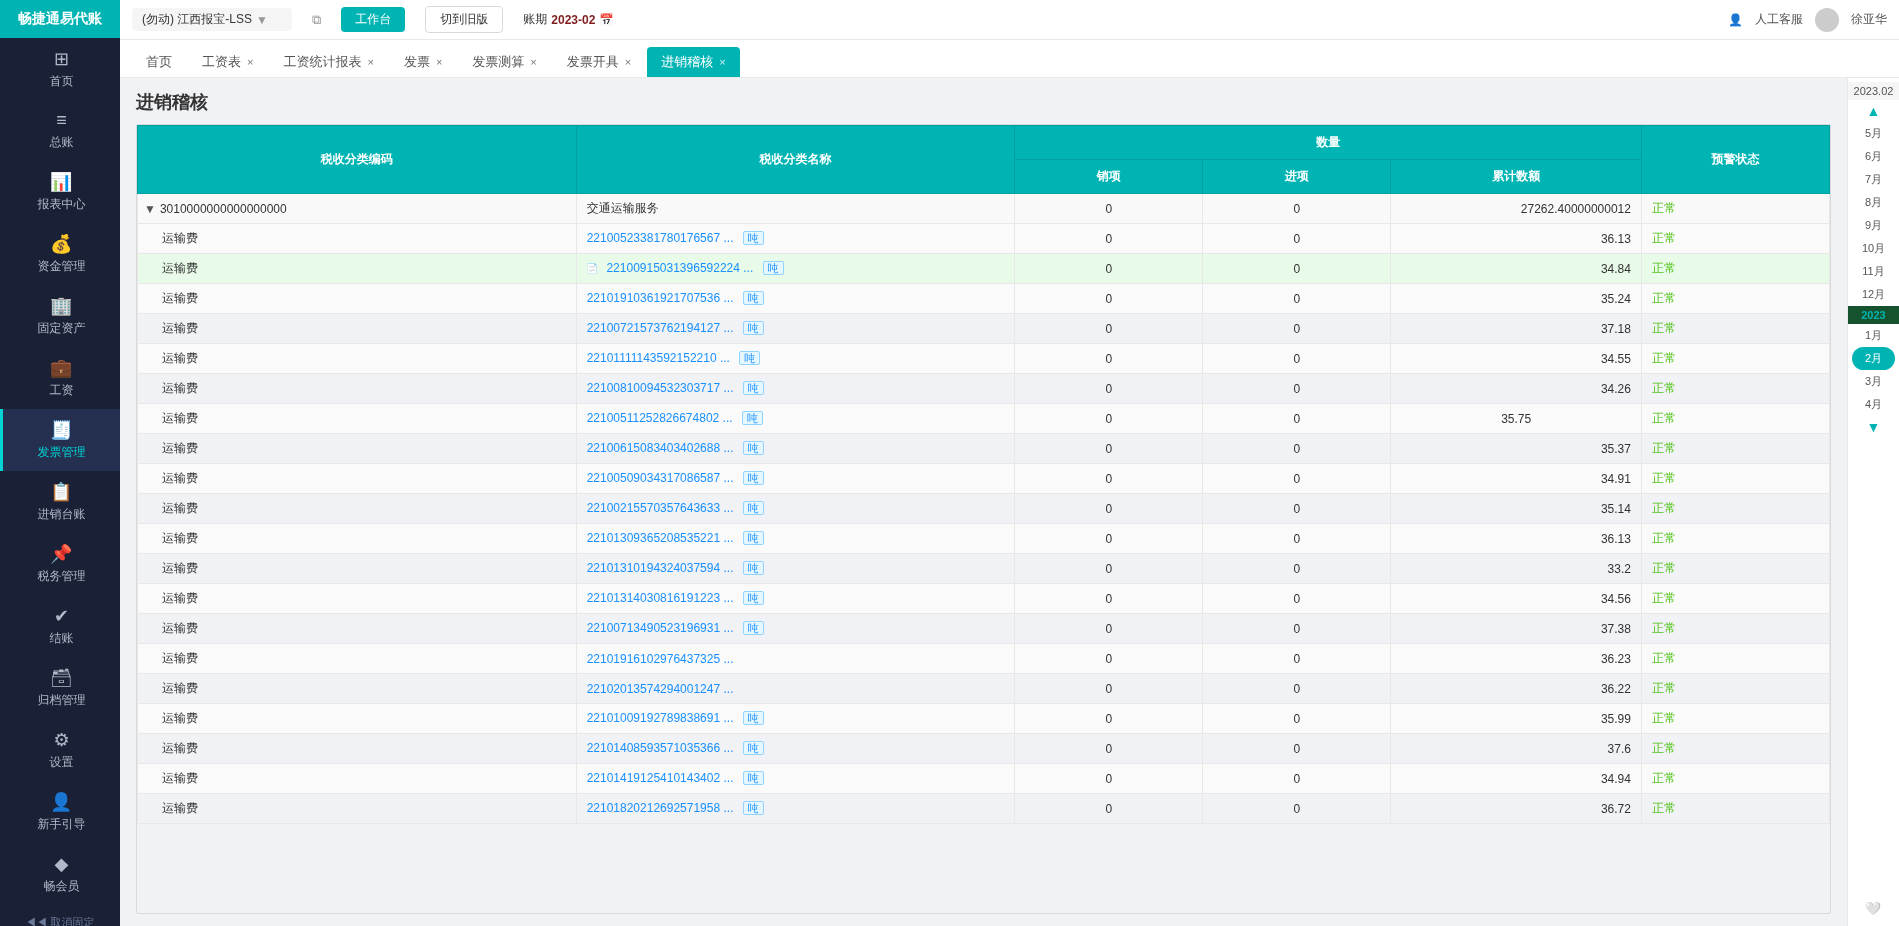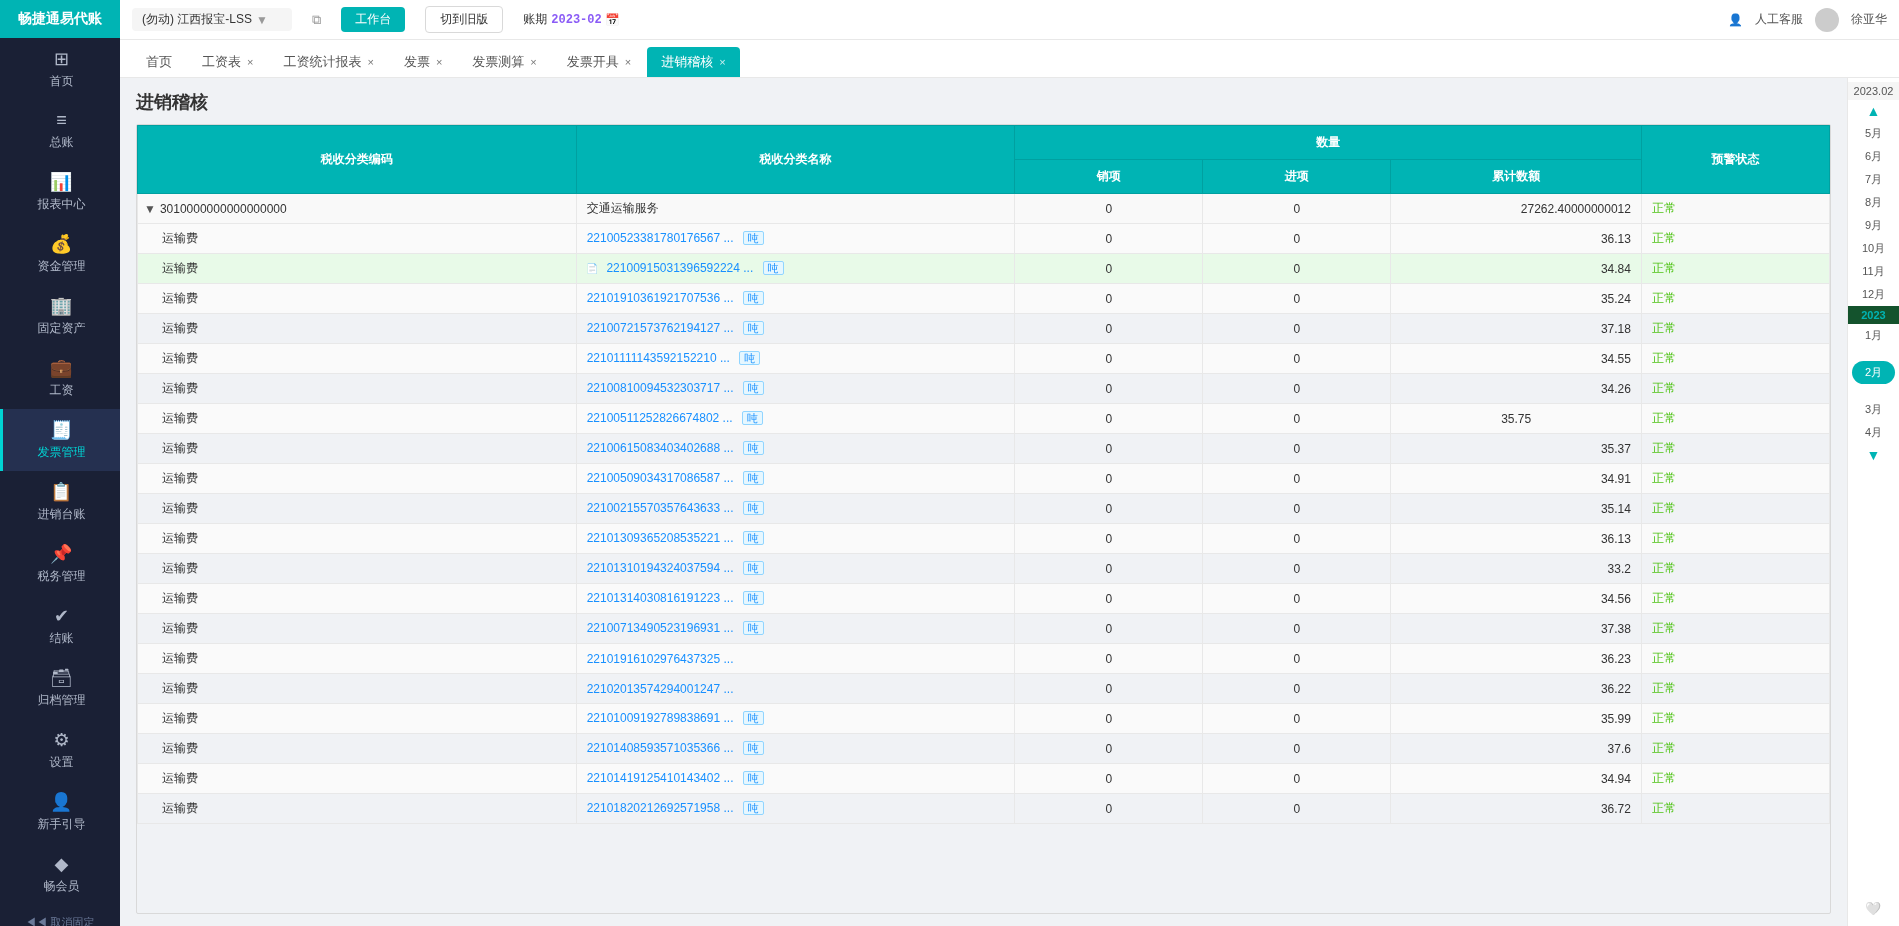--- a/index.html
+++ b/index.html
@@ -280,21 +280,21 @@
       color: #555;
       padding: 4px 2px;
       text-align: center;
       cursor: pointer;
       width: 100%;
     }
     .cal-month.active-month {
       background: #00b4b4;
       color: white;
       border-radius: 12px;
-      margin: 14px 4px;
+      margin: 0 4px;
       width: calc(100% - 8px);
     }
     .cal-up, .cal-down {
       color: #00b4b4;
       font-size: 14px;
       cursor: pointer;
       padding: 3px;
     }
   </style>
 </head>
@@ -369,21 +369,21 @@
   <div class="topbar">
     <div class="topbar-company">
       <span>(勿动) 江西报宝-LSS</span>
       <span class="arrow">▼</span>
     </div>
     <span style="color:#999;cursor:pointer;">⧉</span>
     <button class="topbar-btn">工作台</button>
     <button class="topbar-btn-outline">切到旧版</button>
     <div class="topbar-period">
       <span>账期</span>
-      <span style="color:#8b5cf6;font-weight:bold;font-family:Liberation Mono, monospace;">2023-02</span>
+      <span style="color:#7f1d1d;font-weight:bold;">2023-02</span>
       <span style="cursor:pointer;">📅</span>
     </div>
     <div class="topbar-right">
       <span>👤</span>
       <span style="cursor:pointer;color:#555;">人工客服</span>
       <span style="width:24px;height:24px;border-radius:50%;background:#ccc;display:inline-block;vertical-align:middle;"></span>
       <span>徐亚华</span>
     </div>
   </div>
 

